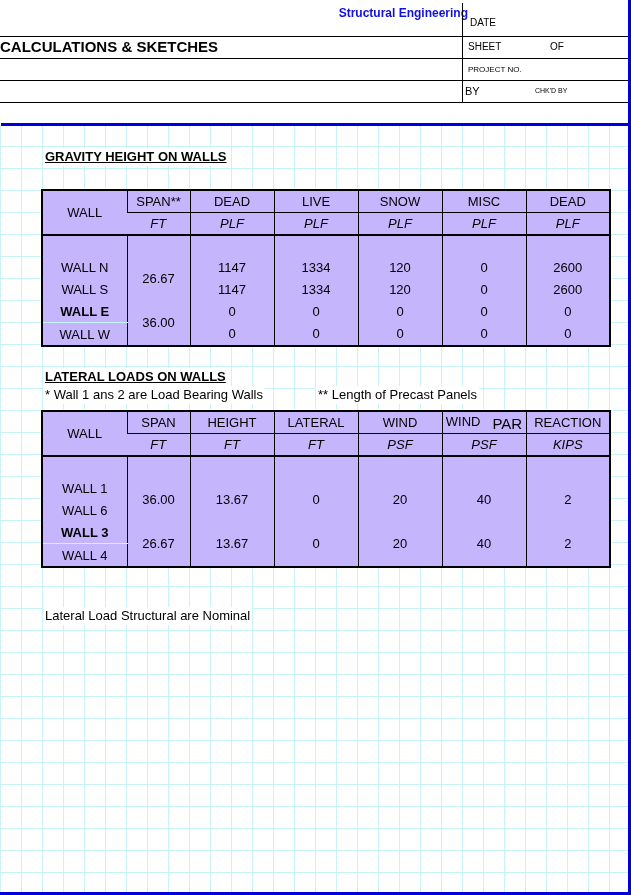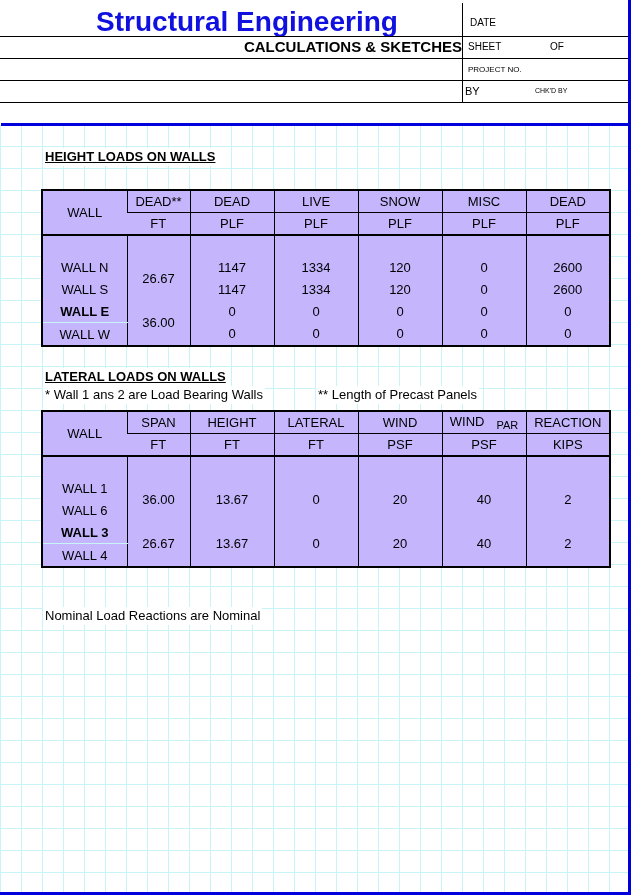--- a/index.html
+++ b/index.html
@@ -18,49 +18,49 @@
     background-position: 21px 21px;
   }
   .frame-right { position: absolute; left: 628px; top: 0; width: 3px; height: 895px; background: #0000dd; }
   .frame-bottom { position: absolute; left: 0; top: 892px; width: 631px; height: 3px; background: #0000dd; }
   .frame-top-rule { position: absolute; left: 1px; top: 123px; width: 628px; height: 3px; background: #0000dd; }
 
   .hline { position: absolute; height: 1px; background: #000; left: 0; width: 628px; }
   .vline { position: absolute; width: 1px; background: #000; left: 462px; top: 3px; height: 99px; }
 
   .title {
-    position: absolute; left: 16px; width: 462px; top: 6px; text-align: center;
-    font-size: 28px; font-weight: bold; color: #1010e0;
+    position: absolute; left: 6px; width: 462px; top: 6px; text-align: right;
+    font-size: 12px; font-weight: bold; color: #1010e0;
   }
   .subtitle {
-    position: absolute; left: 0; width: 462px; top: 38px; text-align: right;
+    position: absolute; left: 0; width: 462px; top: 38px; text-align: left;
     font-size: 15px; font-weight: bold;
   }
   .hdr-label { position: absolute; font-size: 10px; text-align: center; }
   .hdr-small { position: absolute; font-size: 8px; }
 
   .heading {
     position: absolute; background: #fff; font-size: 13px; font-weight: bold;
     text-decoration: underline; padding: 0 1px; line-height: 18px;
   }
   .note { position: absolute; background: #fff; font-size: 13px; line-height: 18px; padding: 0 2px; margin-top: 40px; }
 
   table.calc {
     position: absolute; border-collapse: collapse; background: #c4b5fd;
     border: 2px solid #000; font-size: 13px; table-layout: fixed;
   }
   table.calc td { text-align: center; padding: 0; border-left: 1px solid #000; }
   table.calc td:first-child { border-left: none; }
   table.calc tr.h1 td { height: 21px; border-bottom: 1px solid #000; }
   table.calc tr.h1 td.wallhdr { border-bottom: 2px solid #000; }
-  table.calc tr.h2 td { height: 21px; border-bottom: 2px solid #000; }
+  table.calc tr.h2 td { height: 21px; border-bottom: 2px solid #000; font-style: italic; }
   table.calc tr.spacer td { height: 20px; }
   table.calc tr.r td { height: 22px; }
   table.calc td.sep { border-bottom: 1px solid #c8f4f8; font-weight: bold; }
-  sub { font-size: 11px; vertical-align: -3px; margin-left: 12px; }
+  sub { font-size: 15px; vertical-align: -3px; margin-left: 12px; }
 </style>
 </head>
 <body>
 
 <div class="grid"></div>
 
 <div>
   <div class="title">Structural Engineering</div>
   <div class="subtitle">CALCULATIONS &amp; SKETCHES</div>
 
@@ -75,36 +75,36 @@
   <div class="hdr-label" style="left:550px;top:41px">OF</div>
   <div class="hdr-small" style="left:468px;top:65px">PROJECT NO.</div>
   <div class="hdr-label" style="left:465px;top:85px;font-size:11px">BY</div>
   <div class="hdr-small" style="left:535px;top:87px;font-size:7px">CHK'D BY</div>
 </div>
 
 <div class="frame-top-rule"></div>
 <div class="frame-right"></div>
 <div class="frame-bottom"></div>
 
-<div class="heading" style="left:44px;top:148px">HEIGHT LOADS ON WALLS</div>
+<div class="heading" style="left:44px;top:148px">GRAVITY HEIGHT ON WALLS</div>
 
 <table class="calc" style="left:41px;top:189px;width:569px">
   <colgroup>
     <col style="width:85px">
       <col style="width:63px">
       <col style="width:84px">
       <col style="width:84px">
       <col style="width:84px">
       <col style="width:84px">
       <col style="width:84px">
   </colgroup>
   <tbody>
       <tr class="h1">
     <td rowspan="2" class="wallhdr">WALL</td>
-    <td>DEAD**</td>
+    <td>SPAN**</td>
     <td>DEAD</td>
     <td>LIVE</td>
     <td>SNOW</td>
     <td>MISC</td>
     <td>DEAD</td>
   </tr>
   <tr class="h2">
     <td>FT</td>
     <td>PLF</td>
     <td>PLF</td>
@@ -220,13 +220,13 @@
     <td rowspan="2">20</td>
     <td rowspan="2">40</td>
     <td rowspan="2">2</td>
   </tr>
   <tr class="r">
     <td>WALL 4</td>
   </tr>
 </tbody>
   </table>
 
-<div class="note" style="left:43px;top:567px">Nominal Load Reactions are Nominal</div>
+<div class="note" style="left:43px;top:567px">Lateral Load Structural are Nominal</div>
 
 </body></html>

